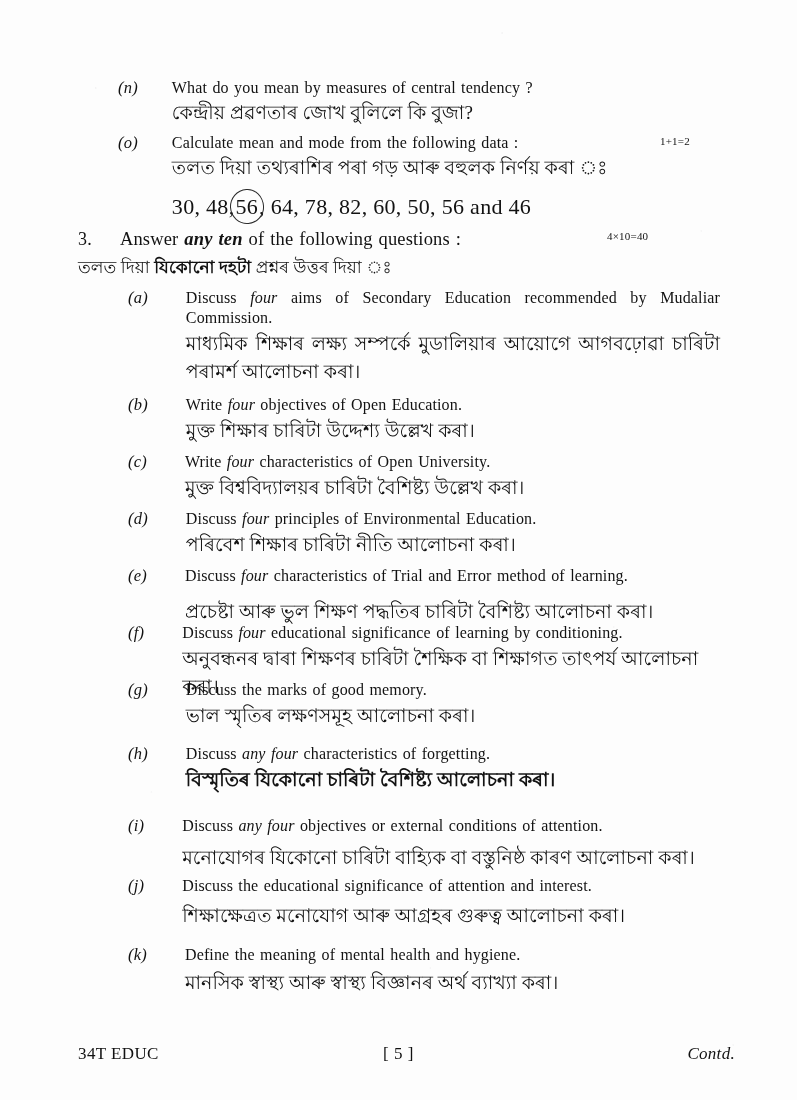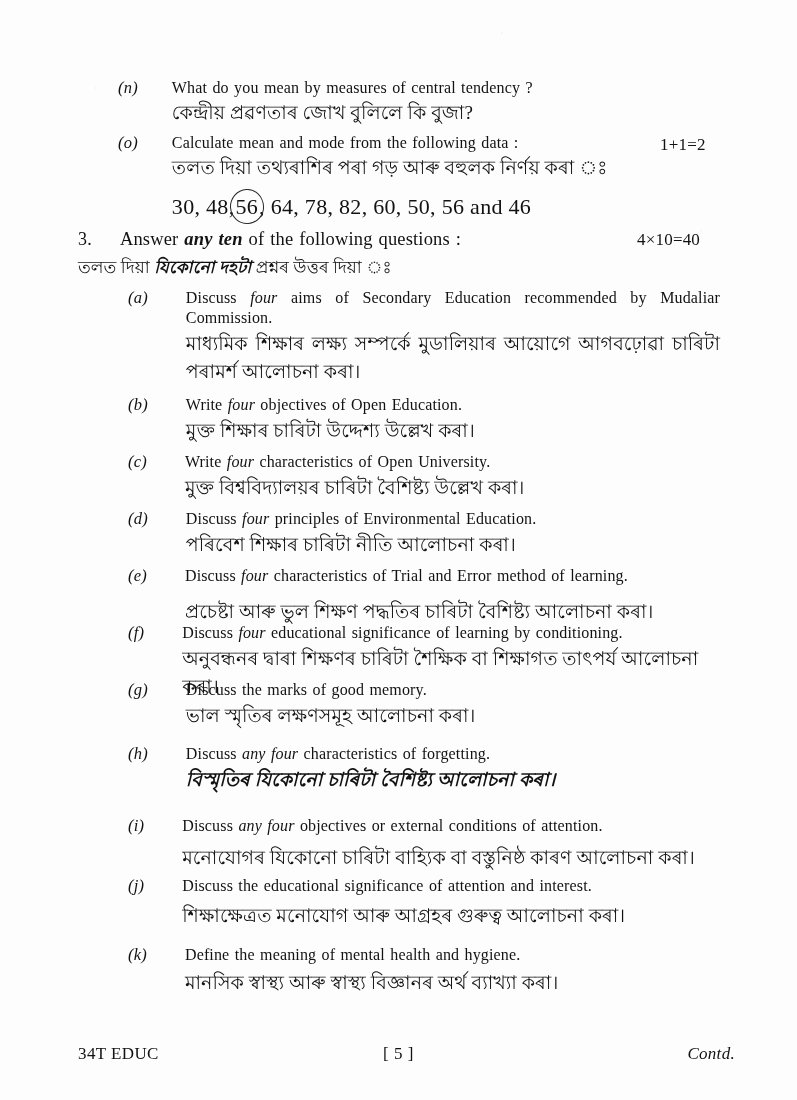--- a/index.html
+++ b/index.html
@@ -78,25 +78,25 @@
     font-size: 19px;
     line-height: 1.45;
     letter-spacing: 0.1px;
     margin-top: 1px;
     font-family: "Liberation Serif", "DejaVu Serif", serif;
   }
   .as.justify {
     text-align: justify;
     text-align-last: left;
   }
-  .as .emph { font-style: italic; font-weight: bold; }
+  .as .emph { font-weight: bold; }
 
   .marks {
     position: absolute;
-    font-size: 17px;
+    font-size: 11px;
     letter-spacing: 0.2px;
   }
 
   .datarow {
     font-size: 22px;
     letter-spacing: 0.3px;
     margin-top: 12px;
   }
   .circled {
     position: relative;
@@ -159,21 +159,21 @@
 
   <div class="qrow" style="left:78px; top:228px; width:560px;">
     <div class="marker num">3.</div>
     <div class="qbody" style="margin-left:28px;">
       <div class="en" style="font-size:18.5px;"><span>Answer </span><span class="itb">any ten</span><span> of the following questions :</span></div>
     </div>
   </div>
 
   <div class="as" style="position:absolute; left:78px; top:255px; width:600px; font-size:17px;"><span>তলত দিয়া </span><span class="emph">যিকোনো দহটা</span><span> প্ৰশ্নৰ উত্তৰ দিয়া ঃ</span></div>
 
-  <div class="marks" style="left:637px; top:230px;">4×10=40</div>
+  <div class="marks" style="left:607px; top:230px;">4×10=40</div>
 
   <div class="qrow" style="left:128px; top:288px; width:592px;">
     <div class="marker">(a)</div>
     <div class="qbody" style="margin-left:38px;">
       <div class="en justify"><span>Discuss </span><span class="it">four</span><span> aims of Secondary Education recommended by Mudaliar Commission.</span></div>
       <div class="as justify" style="margin-top:2px;">মাধ্যমিক শিক্ষাৰ লক্ষ্য সম্পৰ্কে মুডালিয়াৰ আয়োগে আগবঢ়োৱা চাৰিটা পৰামৰ্শ আলোচনা কৰা।</div>
     </div>
   </div>
 
   <div class="qrow" style="left:128px; top:395px; width:592px;">

